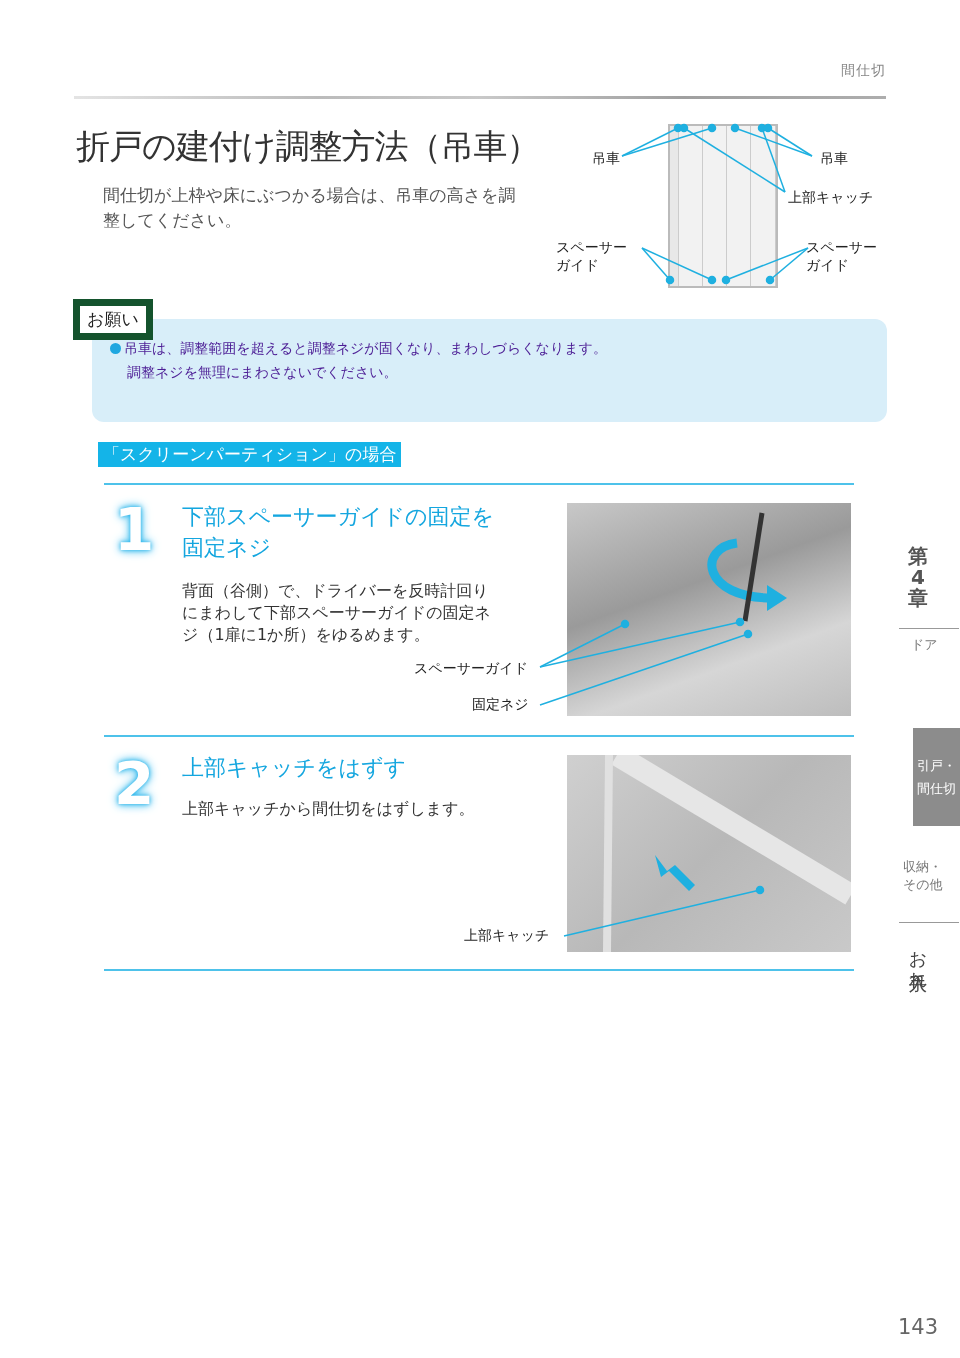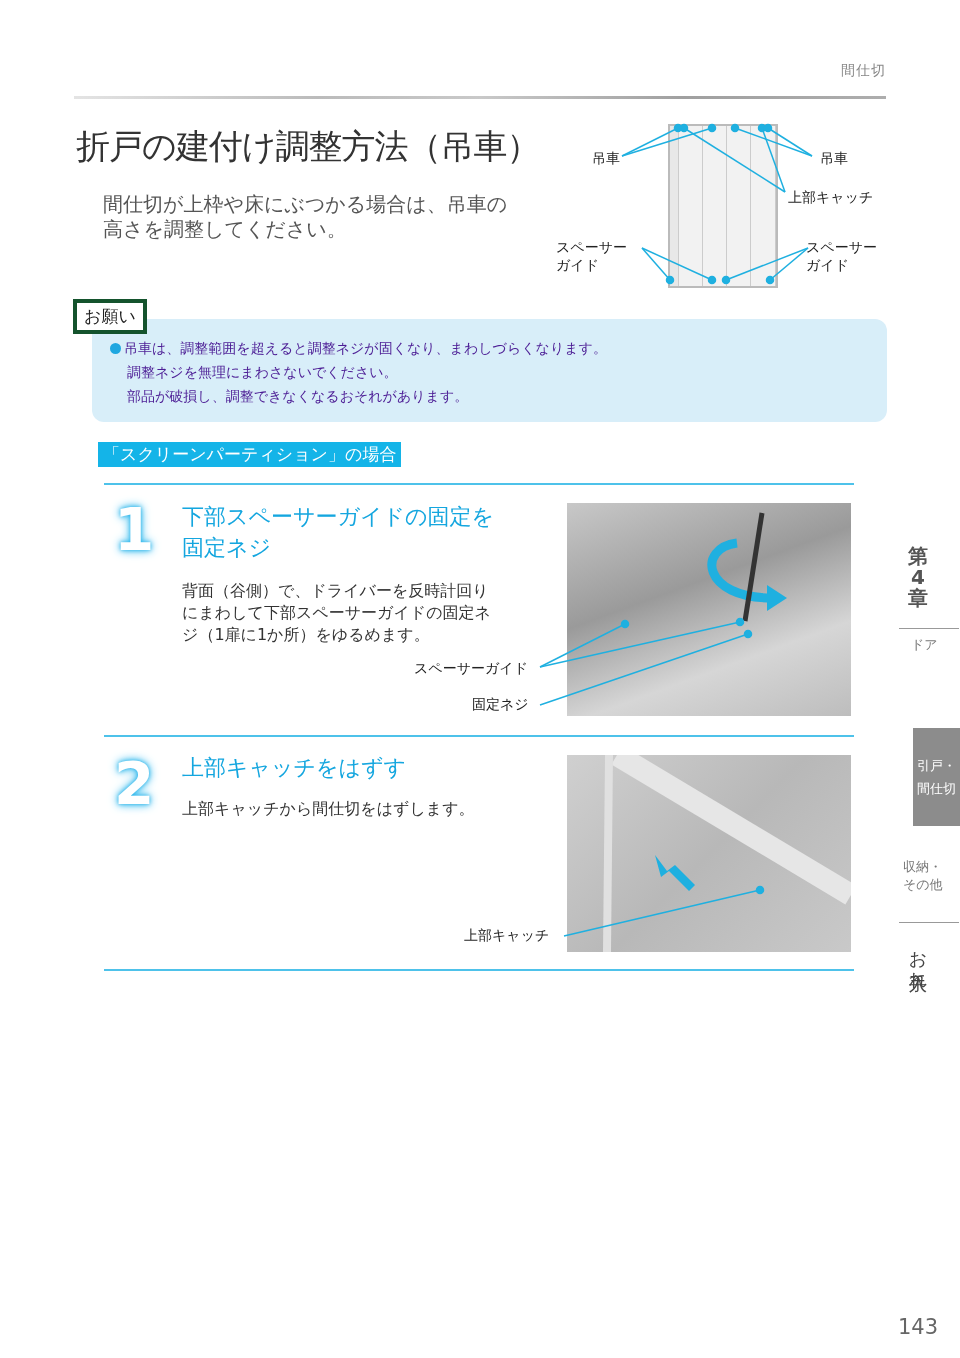--- a/index.html
+++ b/index.html
@@ -6,31 +6,31 @@
   body {
     width: 960px; height: 1358px; position: relative; background: #ffffff;
     font-family: "DejaVu Sans", "Liberation Sans", sans-serif; color: #333;
     overflow: hidden;
   }
   .abs { position: absolute; }
   .header-section { top: 62px; right: 74px; font-size: 14px; color: #888; letter-spacing: 1px; }
   .header-rule { top: 96px; left: 74px; width: 812px; height: 3px;
     background: linear-gradient(90deg, #ddd 0%, #aaa 30%, #bbb 50%, #888 75%, #999 100%); opacity: .8; }
   .page-title { top: 124px; left: 76px; font-size: 34px; color: #333; letter-spacing: -1px; text-align: right; }
-  .intro { top: 192px; left: 103px; width: 420px; font-size: 20px; line-height: 25px; color: #555; }
+  .intro { top: 183px; left: 103px; width: 420px; font-size: 17px; line-height: 25px; color: #555; }
 
   
   .diagram { top: 120px; left: 550px; width: 350px; height: 170px; }
   .door { position: absolute; top: 4px; left: 118px; width: 106px; height: 160px; background: #e8e8e8; border: 2px solid #bbb; }
   .panel { position: absolute; top: 0; bottom: 0; width: 24px; background: #f2f2f2; border-left: 1px solid #ccc; border-right: 1px solid #ccc; }
   .dlabel { position: absolute; font-size: 14px; color: #222; line-height: 18px; }
   .diagram svg { position: absolute; left: 0; top: 0; }
 
   
-  .onegai-tag { top: 299px; left: 73px; border: 4px solid #14532d; background: #fff; padding: 2px 7px; font-size: 17px; color: #222; z-index: 2; }
+  .onegai-tag { top: 299px; left: 73px; border: 7px solid #14532d; background: #fff; padding: 2px 7px; font-size: 17px; color: #222; z-index: 2; }
   .onegai-box { top: 319px; left: 92px; width: 795px; height: 103px; background: #d8eef9; border-radius: 12px; }
   .onegai-lines { position: absolute; top: 17px; left: 18px; font-size: 14px; line-height: 24px; color: #4c1d95; }
   .bullet { display: inline-block; width: 11px; height: 11px; border-radius: 50%; background: #1fa7e0; margin-right: 3px; vertical-align: -1px; }
   .indent { padding-left: 17px; }
 
   .subhead { top: 442px; left: 98px; background: #14b4e8; color: #fff; font-size: 17px; padding: 1px 5px; }
 
   .rule { left: 104px; width: 750px; height: 2px; background: #4ec2ea; }
   .step-num { font-size: 58px; font-weight: bold; color: #fff; font-family: "DejaVu Sans", sans-serif;
     text-shadow: 0 0 4px #1fb0ea, 0 0 8px #5fcbf2, 0 0 12px #9ddcf6; }
@@ -99,21 +99,20 @@
     <div>スペーサー</div>
     <div>ガイド</div>
   </div>
 </div>
 
 <div class="abs onegai-tag">お願い</div>
 <div class="abs onegai-box">
   <div class="onegai-lines">
     <div><span class="bullet"></span><span>吊車は、調整範囲を超えると調整ネジが固くなり、まわしづらくなります。</span></div>
     <div class="indent">調整ネジを無理にまわさないでください。</div>
-    <div class="indent">部品が破損し、調整できなくなるおそれがあります。</div>
   </div>
 </div>
 
 <div class="abs subhead">「スクリーンパーティション」の場合</div>
 
 <div class="abs rule" style="top:483px"></div>
 <div class="abs step-num" style="top:496px; left:114px">1</div>
 <div class="abs step-title" style="top:501px; left:182px">
   <div>下部スペーサーガイドの固定を</div>
   <div>固定ネジ</div>

